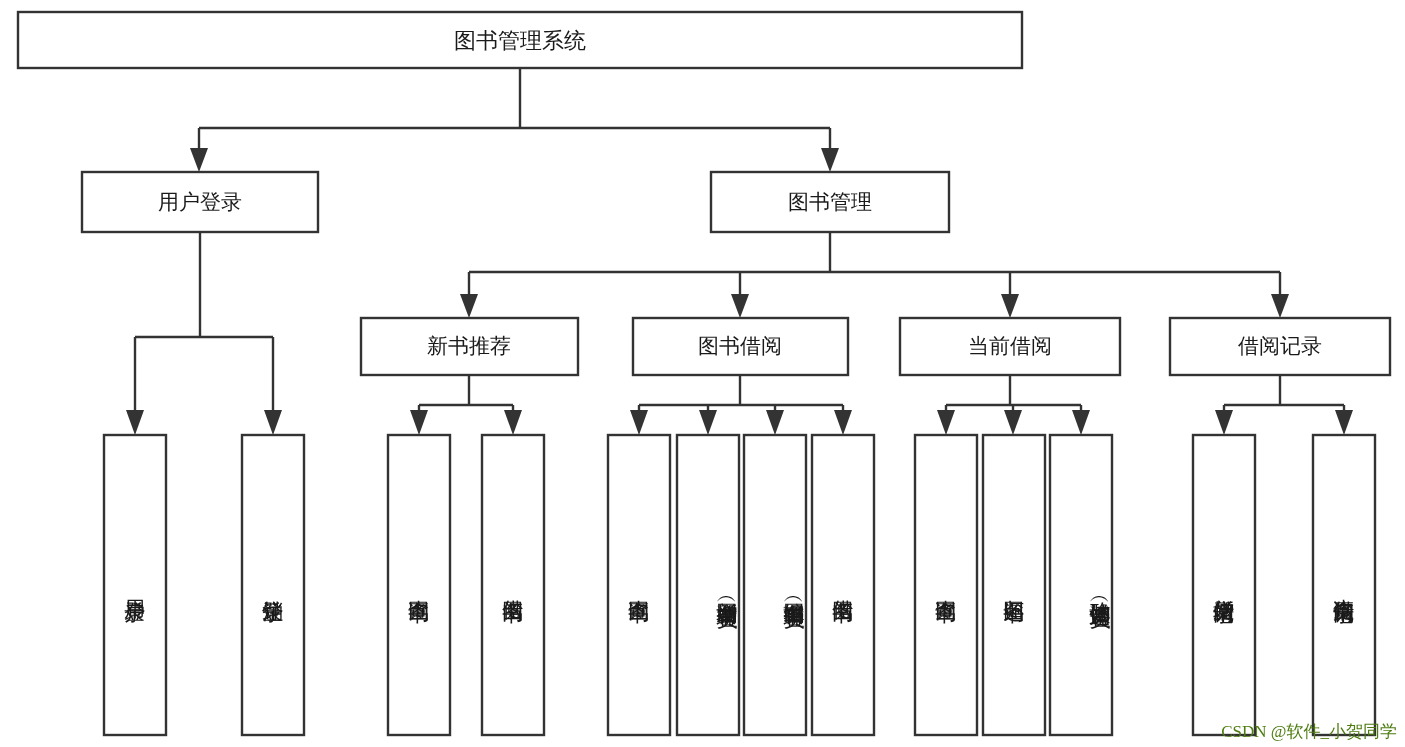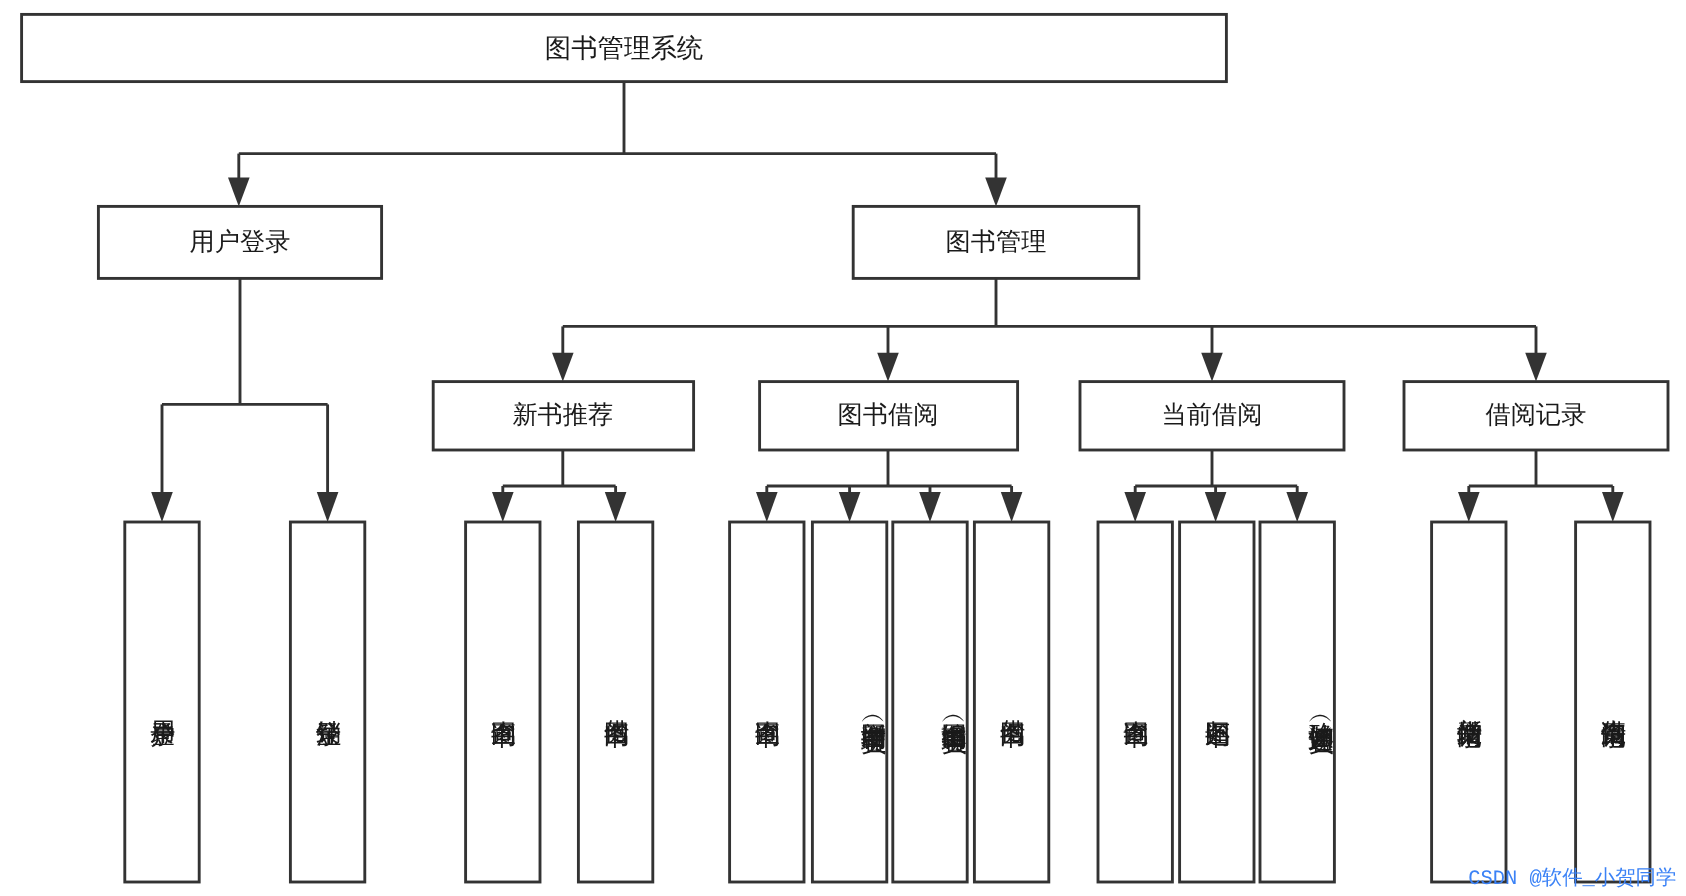--- a/index.html
+++ b/index.html
@@ -64,23 +64,23 @@
     white-space: nowrap;
     display: flex;
     align-items: center;
     justify-content: center;
     pointer-events: none;
   }
   .watermark {
     position: absolute;
     right: 8px;
     bottom: 4px;
-    font-family: Liberation Mono, monospace;
+    font-family: Liberation Serif, serif;
     font-size: 17px;
-    color: #3b82f6;
+    color: #4d7c0f;
     white-space: nowrap;
   }
 </style>
 </head>
 <body>
 
 <div id="diagram-root">
 
   <svg class="flow" viewBox="0 0 1405 747">
 

